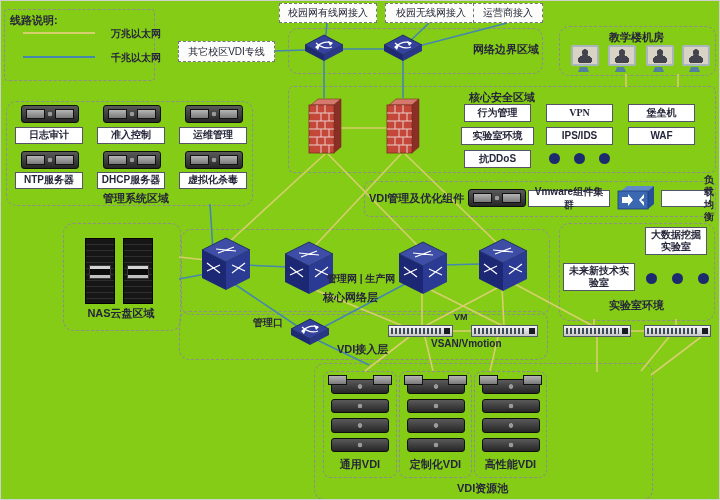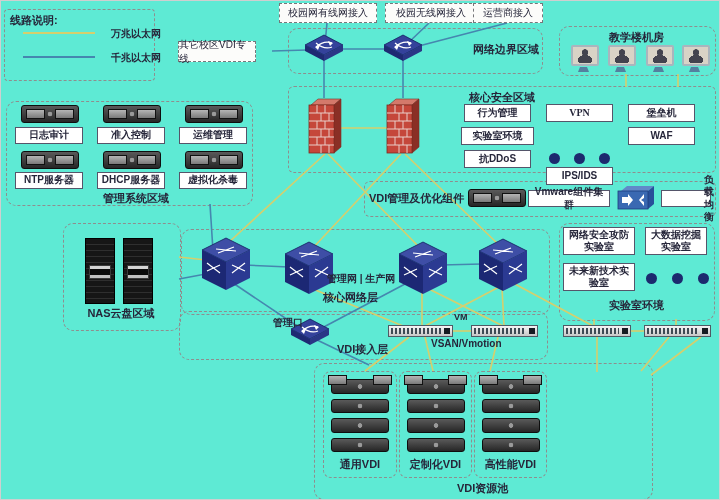--- a/index.html
+++ b/index.html
@@ -1,16 +1,16 @@
 <!DOCTYPE html>
 <html><head>
 <meta charset="utf-8">
 <style>
   html,body{margin:0;padding:0;background:#e9e9e9;}
-  #canvas{position:relative;width:720px;height:500px;background:#5eead4;overflow:hidden;
+  #canvas{position:relative;width:720px;height:500px;background:#84cc16;overflow:hidden;
           font-family:"Liberation Sans",sans-serif;border:1px solid #cfcfcf;box-sizing:border-box;}
   .region{position:absolute;border:1px dashed #8e8e8e;border-radius:10px;}
   .lbl{position:absolute;font-weight:bold;color:#26263a;font-size:11px;white-space:nowrap;z-index:5;}
   .lbl.s10{font-size:10px;}
   .lbl.s9{font-size:9px;}
   .wbox{position:absolute;background:#fff;border:1px solid #55556a;display:flex;align-items:center;
         justify-content:center;text-align:center;font-size:10px;font-weight:bold;color:#26263a;
         line-height:1.25;z-index:4;padding:1px;box-sizing:border-box;}
   .dbox{position:absolute;background:#fcfcfa;border:1px dashed #77777a;display:flex;align-items:center;
         justify-content:center;font-size:10px;font-weight:normal;color:#26263a;z-index:4;box-sizing:border-box;}
@@ -109,21 +109,21 @@
 
   <div class="lbl" style="left:9px;top:12px;">线路说明:</div>
   <div class="legline" style="left:22px;top:31px;background:#d6cf6d;"></div>
   <div class="lbl s10" style="left:110px;top:26px;">万兆以太网</div>
   <div class="legline" style="left:22px;top:55px;background:#4587af;"></div>
   <div class="lbl s10" style="left:110px;top:50px;">千兆以太网</div>
 
   <div class="dbox" style="left:278px;top:2px;width:98px;height:20px;">校园网有线网接入</div>
   <div class="dbox" style="left:384px;top:2px;width:92px;height:20px;">校园无线网接入</div>
   <div class="dbox" style="left:472px;top:2px;width:70px;height:20px;">运营商接入</div>
-  <div class="dbox" style="left:177px;top:40px;width:78px;height:21px;">其它校区VDI专线</div>
+  <div class="dbox" style="left:177px;top:40px;width:97px;height:21px;">其它校区VDI专线</div>
 
   <div class="lbl" style="left:472px;top:41px;">网络边界区域</div>
   <svg class="icon" style="left:302px;top:32px;" width="42" height="34" viewBox="0 0 42 34">
     <polygon points="21,2 40,12 21,22 2,12" fill="#34429b" stroke="#121c5e" stroke-width="0.8"></polygon>
     <polygon points="2,12 21,22 21,28 2,18" fill="#1e2a72"></polygon>
     <polygon points="40,12 21,22 21,28 40,18" fill="#2a3786"></polygon>
     <g stroke="#fff" stroke-width="1.2" fill="none">
         <path d="M13,14 Q21,7 29,10"></path>
         <path d="M13,10 Q21,17 29,14"></path>
       </g>
@@ -164,21 +164,21 @@
     <polygon points="3,8 10,2 33,2 26,8" fill="#d4796b" stroke="#7d2b22" stroke-width="0.6"></polygon>
     <polygon points="26,8 33,2 33,50 26,56" fill="#8a2f25" stroke="#7d2b22" stroke-width="0.6"></polygon>
     <rect x="1" y="8" width="25" height="48" fill="#c5473a" stroke="#7d2b22" stroke-width="0.8"></rect>
     <path d="M1,16 h25 M1,24 h25 M1,32 h25 M1,40 h25 M1,48 h25" stroke="#e9cfc8" stroke-width="1"></path>
     <path d="M9,8 v8 M17,8 v8 M13,16 v8 M21,16 v8 M9,24 v8 M17,24 v8 M13,32 v8 M21,32 v8 M9,40 v8 M17,40 v8 M13,48 v8 M21,48 v8" stroke="#e9cfc8" stroke-width="1"></path>
   </svg>
   <div class="wbox" style="left:463px;top:103px;width:67px;height:18px;">行为管理</div>
   <div class="wbox" style="left:545px;top:103px;width:67px;height:18px;font-family:Liberation Serif, serif;">VPN</div>
   <div class="wbox" style="left:627px;top:103px;width:67px;height:18px;">堡垒机</div>
   <div class="wbox" style="left:460px;top:126px;width:73px;height:18px;">实验室环境</div>
-  <div class="wbox" style="left:545px;top:126px;width:67px;height:18px;margin-top:40px;">IPS/IDS</div>
+  <div class="wbox" style="left:545px;top:126px;width:67px;height:18px;">IPS/IDS</div>
   <div class="wbox" style="left:627px;top:126px;width:67px;height:18px;">WAF</div>
   <div class="wbox" style="left:463px;top:149px;width:67px;height:18px;">抗DDoS</div>
   <div class="dot" style="left:548px;top:152px;"></div>
   <div class="dot" style="left:573px;top:152px;"></div>
   <div class="dot" style="left:598px;top:152px;"></div>
 
   <div class="lbl" style="left:102px;top:190px;">管理系统区域</div>
   <div class="server" style="left:20px;top:104px;"></div>
   <div class="server" style="left:102px;top:104px;"></div>
   <div class="server" style="left:184px;top:104px;"></div>
@@ -238,41 +238,40 @@
     <polygon points="25,1 49,13 25,25 1,13" fill="#3e4ea6" stroke="#121c5e" stroke-width="0.8"></polygon>
     <polygon points="1,13 25,25 25,53 1,41" fill="#1c2874"></polygon>
     <polygon points="49,13 25,25 25,53 49,41" fill="#2b3a92"></polygon>
     <g stroke="#fff" stroke-width="1.2" fill="none">
         <path d="M15,12 L35,14 M17,16 L33,10 M6,26 L19,36 M6,34 L19,28 M31,36 L44,26 M31,28 L44,34"></path>
       </g>
   </svg>
   <div class="lbl s10" style="left:326px;top:271px;">管理网 | 生产网</div>
   <div class="lbl" style="left:322px;top:289px;">核心网络层</div>
 
-  <div class="lbl s10" style="left:252px;top:315px;margin-left:20px;">管理口</div>
+  <div class="lbl s10" style="left:252px;top:315px;">管理口</div>
   <svg class="icon" style="left:288px;top:316px;" width="42" height="34" viewBox="0 0 42 34">
     <polygon points="21,2 40,12 21,22 2,12" fill="#34429b" stroke="#121c5e" stroke-width="0.8"></polygon>
     <polygon points="2,12 21,22 21,28 2,18" fill="#1e2a72"></polygon>
     <polygon points="40,12 21,22 21,28 40,18" fill="#2a3786"></polygon>
     <g stroke="#fff" stroke-width="1.2" fill="none">
         <path d="M13,14 Q21,7 29,10"></path>
         <path d="M13,10 Q21,17 29,14"></path>
       </g>
     <g fill="#fff">
         <polygon points="30,10 25,8 27,13"></polygon>
         <polygon points="12,14 17,12 15,17"></polygon>
       </g>
   </svg>
   <div class="lbl s9" style="left:453px;top:311px;">VM</div>
   <div class="strip" style="left:387px;top:324px;width:65px;"></div>
   <div class="strip" style="left:470px;top:324px;width:67px;"></div>
   <div class="lbl s10" style="left:430px;top:337px;">VSAN/Vmotion</div>
   <div class="lbl" style="left:336px;top:341px;">VDI接入层</div>
 
-  <div class="wbox" style="left:562px;top:226px;width:72px;height:28px;">网络安全攻防实验室</div>
   <div class="wbox" style="left:562px;top:262px;width:72px;height:28px;">未来新技术实验室</div>
   <div class="wbox" style="left:644px;top:226px;width:62px;height:28px;">大数据挖掘实验室</div>
   <div class="dot" style="left:645px;top:272px;"></div>
   <div class="dot" style="left:671px;top:272px;"></div>
   <div class="dot" style="left:697px;top:272px;"></div>
   <div class="lbl" style="left:608px;top:297px;font-family:Liberation Mono, monospace;">实验室环境</div>
   <div class="strip" style="left:562px;top:324px;width:68px;"></div>
   <div class="strip" style="left:643px;top:324px;width:67px;"></div>
 
   <div class="grp" style="left:322px;top:370px;width:74px;height:107px;">

